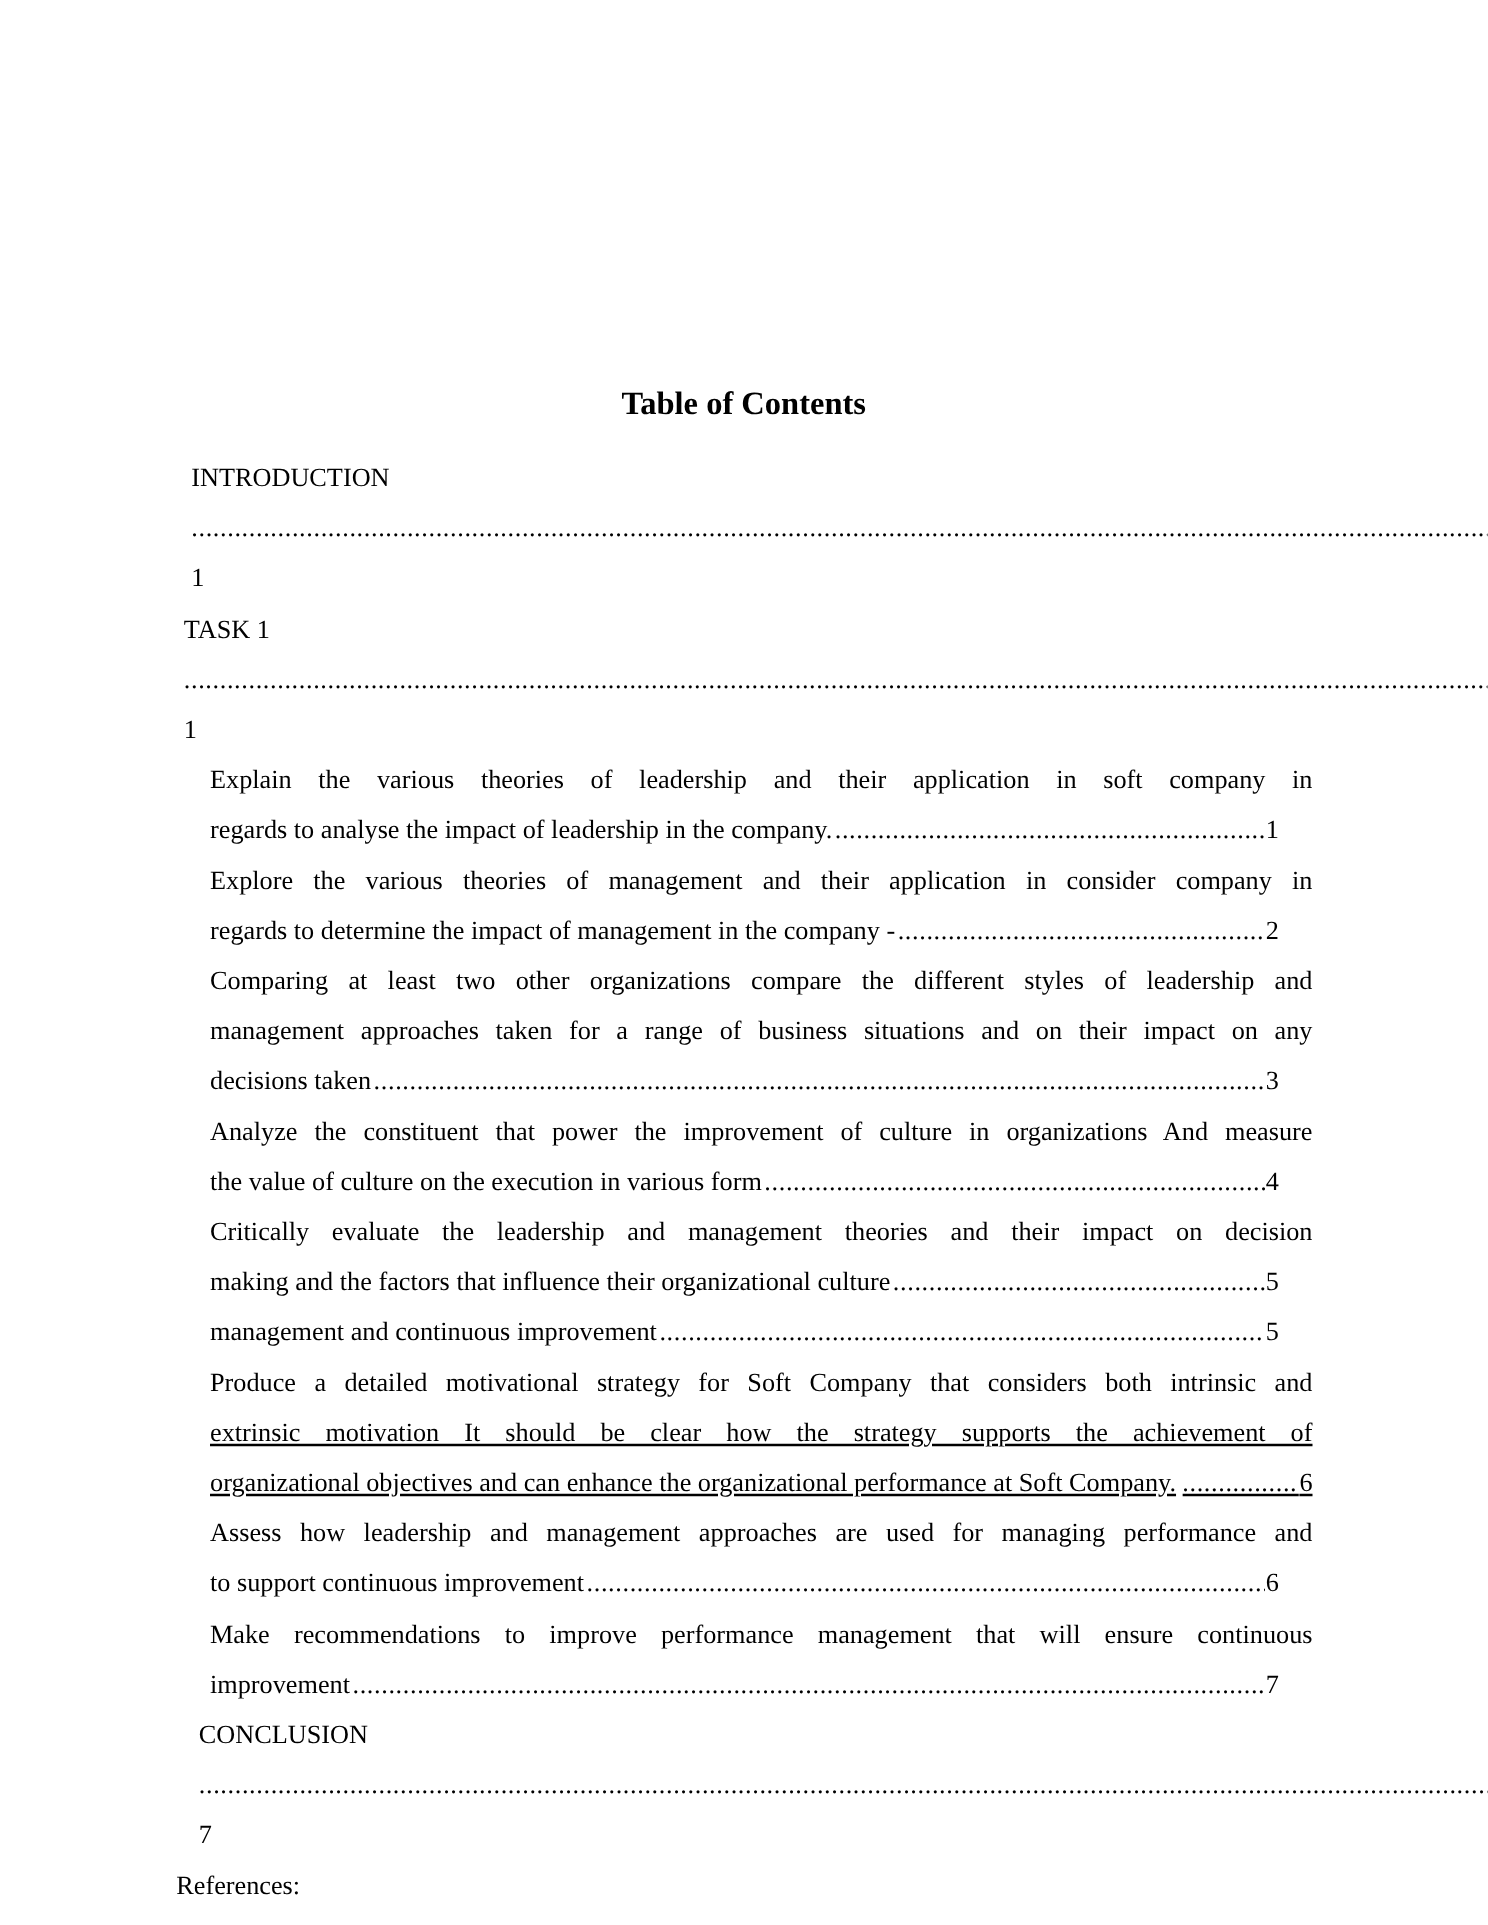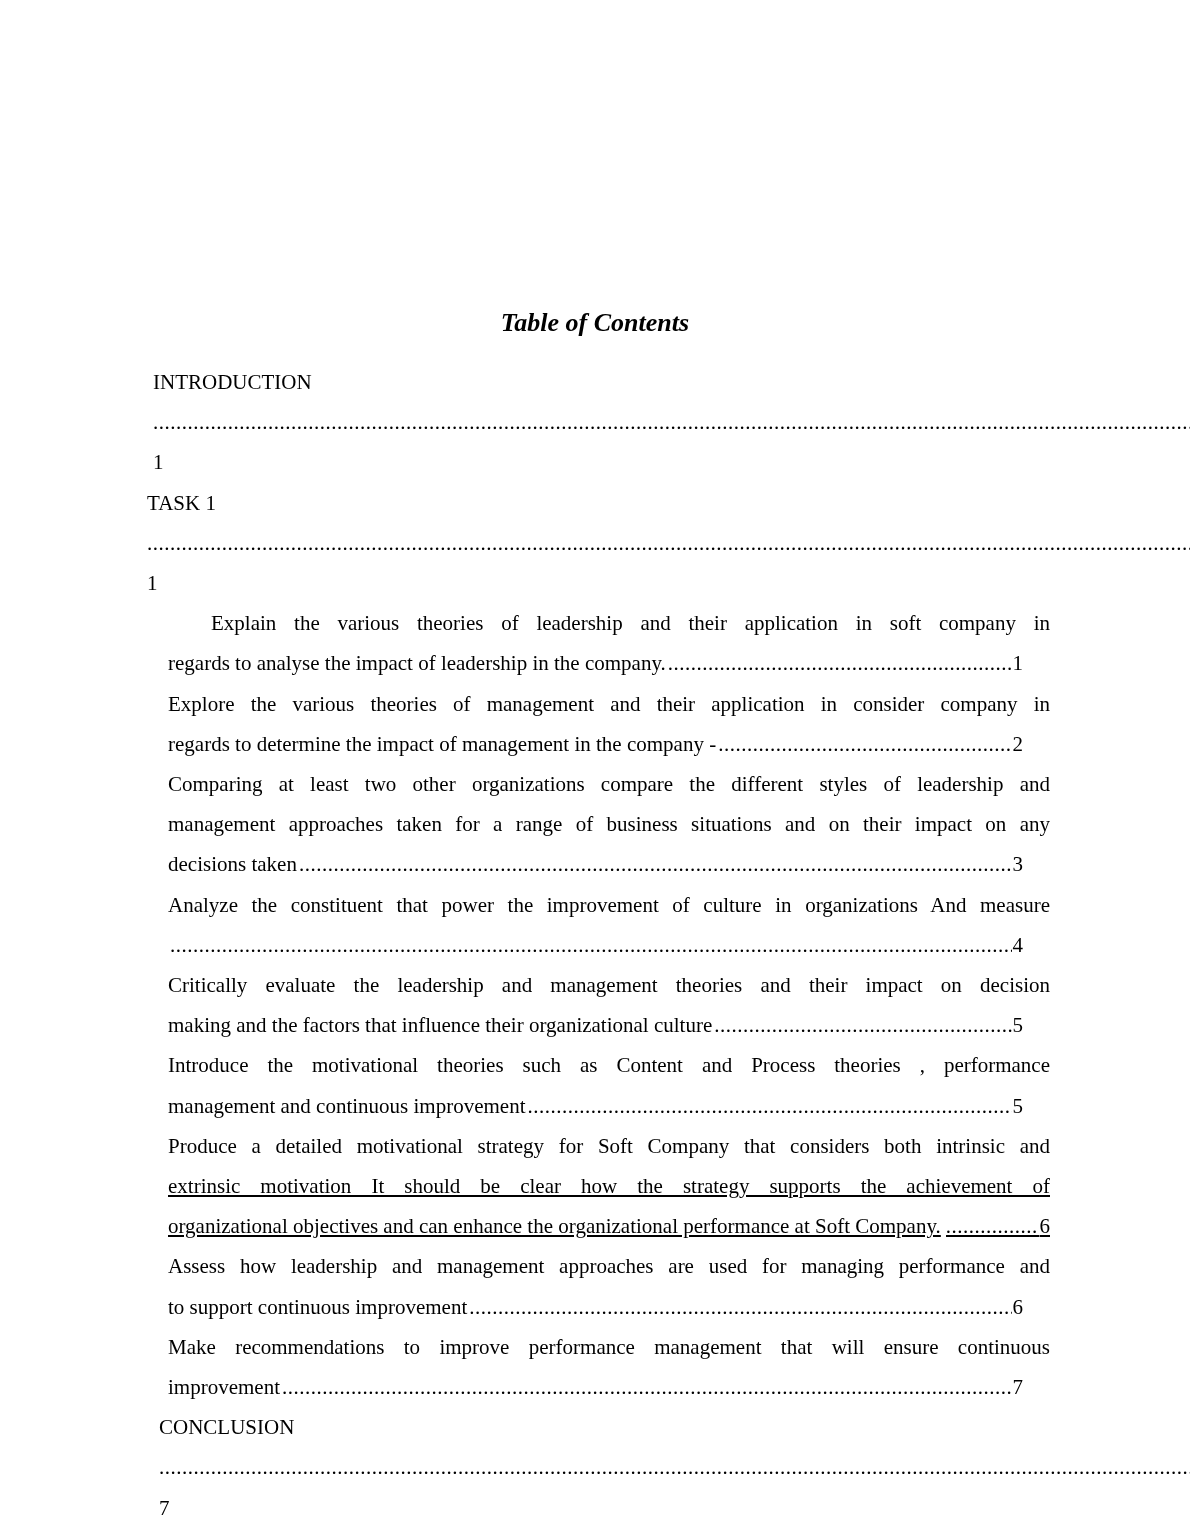--- a/index.html
+++ b/index.html
@@ -26,21 +26,20 @@
   .toc-title {
     position: absolute;
     top: 306px;
     left: 0;
     width: 1190px;
     text-align: center;
     font-weight: bold;
     font-size: 26px;
     line-height: 34px;
     margin: 0;
-    font-style: italic;
   }
   .toc {
     position: absolute;
     top: 362px;
     left: 141px;
     width: 909px;
     font-size: 21px;
   }
   .entry {
     line-height: 40.2px;
@@ -111,21 +110,21 @@
       <span class="page-num">1</span>
     </div>
 
     <div class="entry l1">
       <span class="label">TASK 1</span>
       <span class="dots"></span>
       <span class="page-num">1</span>
     </div>
 
     <div class="entry l2">
-      <span class="body-text" style="text-align-last: justify; margin-left: 43px;">Explain the   various   theories   of leadership   and their   application   in soft company   in</span>
+      <span class="body-text" style="text-align-last: justify;">Explain the   various   theories   of leadership   and their   application   in soft company   in</span>
       <div class="last-line">
         <span class="label">regards to  analyse   the impact  of leadership  in the company. </span>
         <span class="dots"></span>
         <span class="page-num">1</span>
       </div>
     </div>
 
     <div class="entry l2">
       <span class="body-text" style="text-align-last: justify;">Explore  the various  theories of management  and their  application  in consider company  in</span>
       <div class="last-line">
@@ -141,36 +140,36 @@
       <div class="last-line">
         <span class="label">decisions taken</span>
         <span class="dots"></span>
         <span class="page-num">3</span>
       </div>
     </div>
 
     <div class="entry l2">
       <span class="body-text" style="text-align-last: justify;">Analyze the constituent that power the improvement of culture in organizations And measure</span>
       <div class="last-line">
+        <span class="label">the value of culture on the execution in various form</span>
         <span class="dots"></span>
         <span class="page-num">4</span>
       </div>
     </div>
 
     <div class="entry l2">
       <span class="body-text" style="text-align-last: justify;">Critically evaluate the leadership and management theories and their impact on decision</span>
       <div class="last-line">
         <span class="label">making and the factors that influence their organizational culture</span>
         <span class="dots"></span>
         <span class="page-num">5</span>
       </div>
     </div>
 
     <div class="entry l2">
-      <span class="body-text" style="text-align-last: justify;">Introduce the motivational theories such as Content and Process theories , performance</span>
       <div class="last-line">
         <span class="label">management and continuous improvement</span>
         <span class="dots"></span>
         <span class="page-num">5</span>
       </div>
     </div>
 
     <div class="entry l2 full-last">
       <span class="body-text" style="text-align-last: justify;">Produce a detailed motivational strategy for Soft Company that considers both intrinsic and</span>
       <span class="body-text" style="text-align-last: justify; text-decoration: underline;">extrinsic motivation It should be clear how the strategy supports the achievement of</span>

